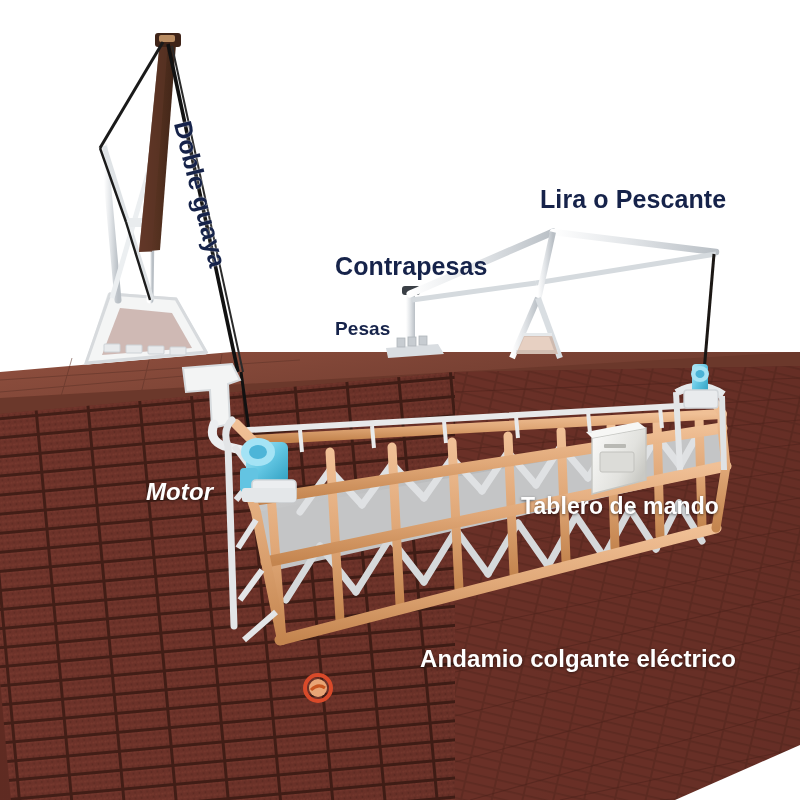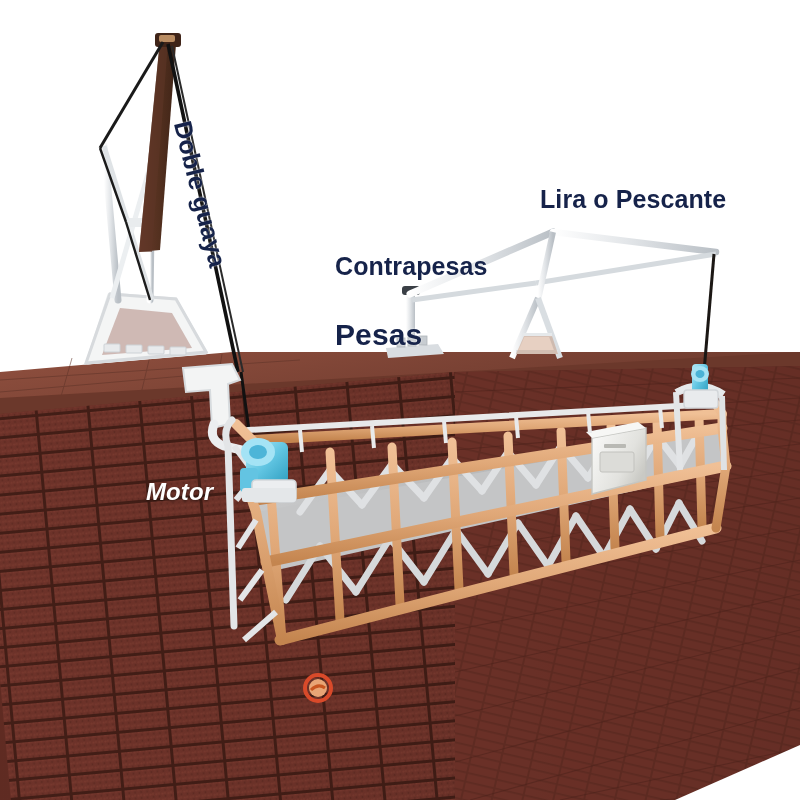--- a/index.html
+++ b/index.html
@@ -6,21 +6,21 @@
   body{width:800px;height:800px;overflow:hidden;
        font-family:"Liberation Sans","DejaVu Sans",sans-serif;}
   #stage{position:relative;width:800px;height:800px;background:#ffffff;overflow:hidden;}
   .label{position:absolute;white-space:nowrap;font-weight:700;letter-spacing:.1px;}
   .label.dark{color:#16234a;text-shadow:0 0 2px rgba(255,255,255,.9);}
   .label.light{color:#ffffff;text-shadow:0 1px 3px rgba(0,0,0,.55);}
 
   .l-doble{left:196px;top:118px;font-size:25px;transform:rotate(76deg);transform-origin:left top;}
   .l-lira{left:540px;top:185px;font-size:25px;}
   .l-contra{left:335px;top:252px;font-size:25px;}
-  .l-pesas{left:335px;top:318px;font-size:30px;}
+  .l-pesas{left:335px;top:318px;font-size:19px;}
   .l-motor{left:146px;top:478px;font-size:24px;font-style:italic;}
   .l-tablero{left:521px;top:493px;font-size:23px;}
   .l-andamio{left:420px;top:645px;font-size:24px;}
 </style>
 </head>
 <body>
 
 <div id="stage">
 
   <svg width="800" height="800" viewBox="0 0 800 800" style="position:absolute;left:0;top:0;">
@@ -357,14 +357,16 @@
         <line x1="660" y1="407" x2="662" y2="428"></line>
       </g>
     </g>
   </svg>
 
   <div class="label dark l-doble">Doble guaya</div>
   <div class="label dark l-lira">Lira o Pescante</div>
   <div class="label dark l-contra">Contrapesas</div>
   <div class="label dark l-pesas">Pesas</div>
   <div class="label light l-motor">Motor</div>
+  <div class="label light l-tablero">Tablero de mando</div>
+  <div class="label light l-andamio">Andamio colgante eléctrico</div>
 
 </div>
 
 </body></html>

